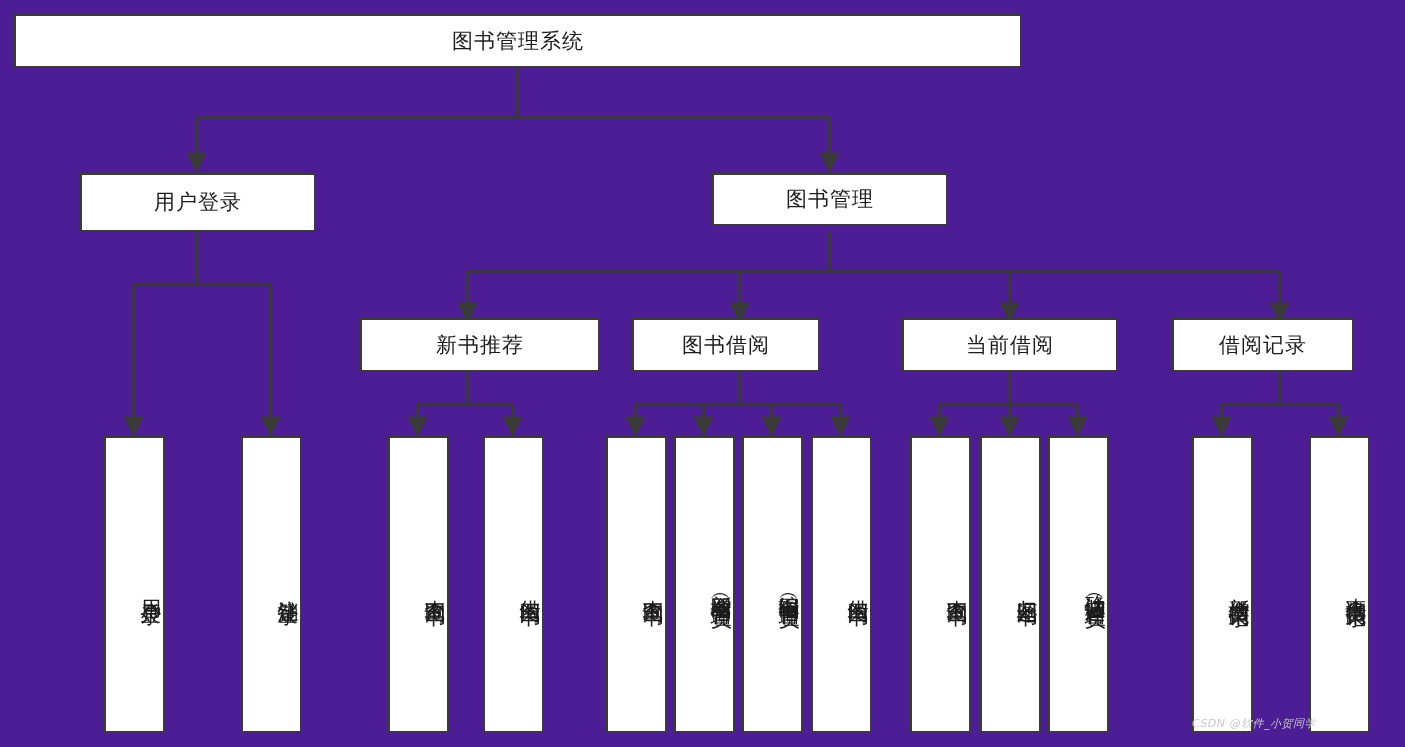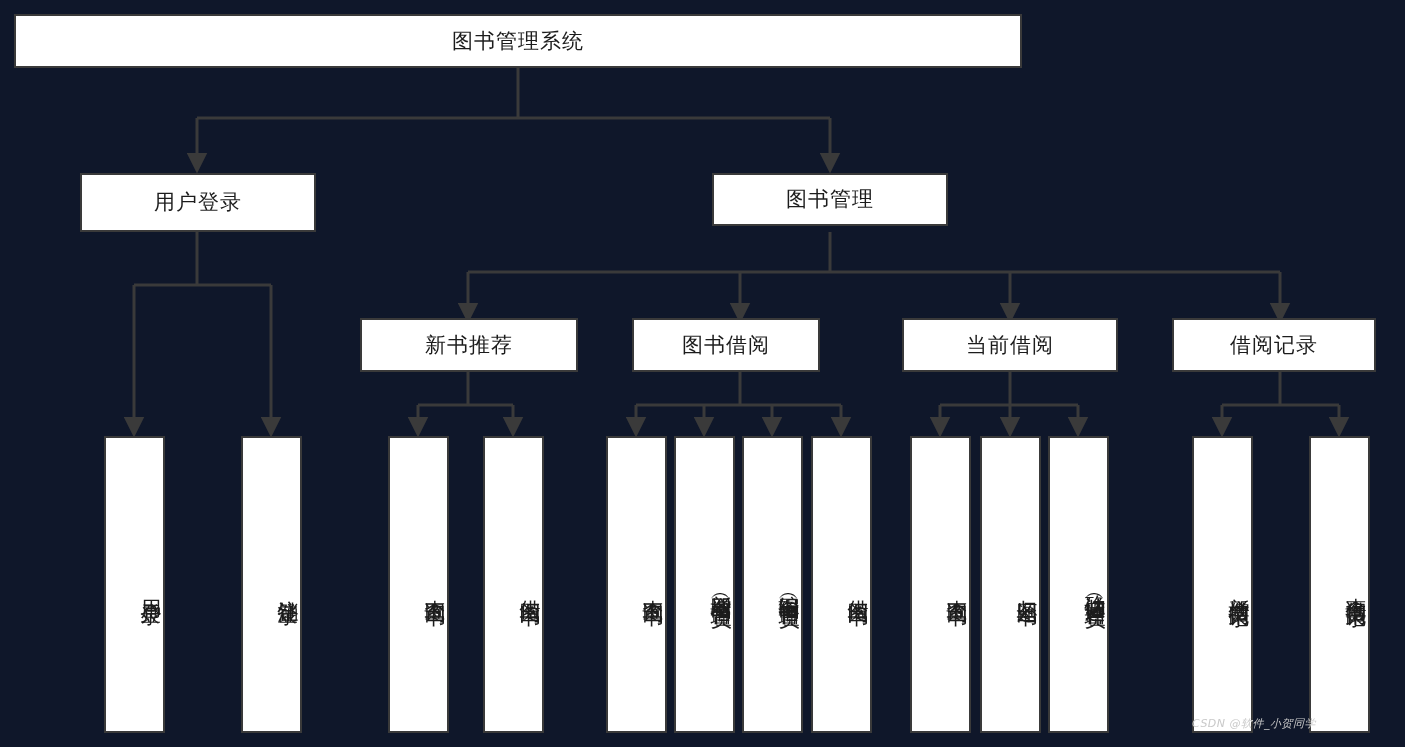--- a/index.html
+++ b/index.html
@@ -8,21 +8,21 @@
     padding: 0;
     background: #ffffff;
   }
   body {
     font-family: "DejaVu Sans", "Liberation Sans", sans-serif;
   }
   #canvas {
     position: relative;
     width: 1405px;
     height: 747px;
-    background: #0f172a;
+    background: #4c1d95;
     overflow: hidden;
   }
   #diagram-svg {
     position: absolute;
     left: 0;
     top: 0;
     width: 1405px;
     height: 747px;
   }
   .node {
@@ -122,30 +122,30 @@
     <span>图书管理系统</span>
   </div>
 
   <div class="node node-h" style="left:80px; top:173px; width:236px; height:59px;">
     <span>用户登录</span>
   </div>
   <div class="node node-h" style="left:712px; top:173px; width:236px; height:53px;">
     <span>图书管理</span>
   </div>
 
-  <div class="node node-h" style="left:360px; top:318px; width:218px; height:54px;">
+  <div class="node node-h" style="left:360px; top:318px; width:240px; height:54px;">
     <span>新书推荐</span>
   </div>
   <div class="node node-h" style="left:632px; top:318px; width:188px; height:54px;">
     <span>图书借阅</span>
   </div>
   <div class="node node-h" style="left:902px; top:318px; width:216px; height:54px;">
     <span>当前借阅</span>
   </div>
-  <div class="node node-h" style="left:1172px; top:318px; width:204px; height:54px;">
+  <div class="node node-h" style="left:1172px; top:318px; width:182px; height:54px;">
     <span>借阅记录</span>
   </div>
 
   <div class="node node-v" style="left:104px; top:436px; width:61px; height:297px;">
     <span>用户登录</span>
   </div>
   <div class="node node-v" style="left:241px; top:436px; width:61px; height:297px;">
     <span>注销登录</span>
   </div>
 

